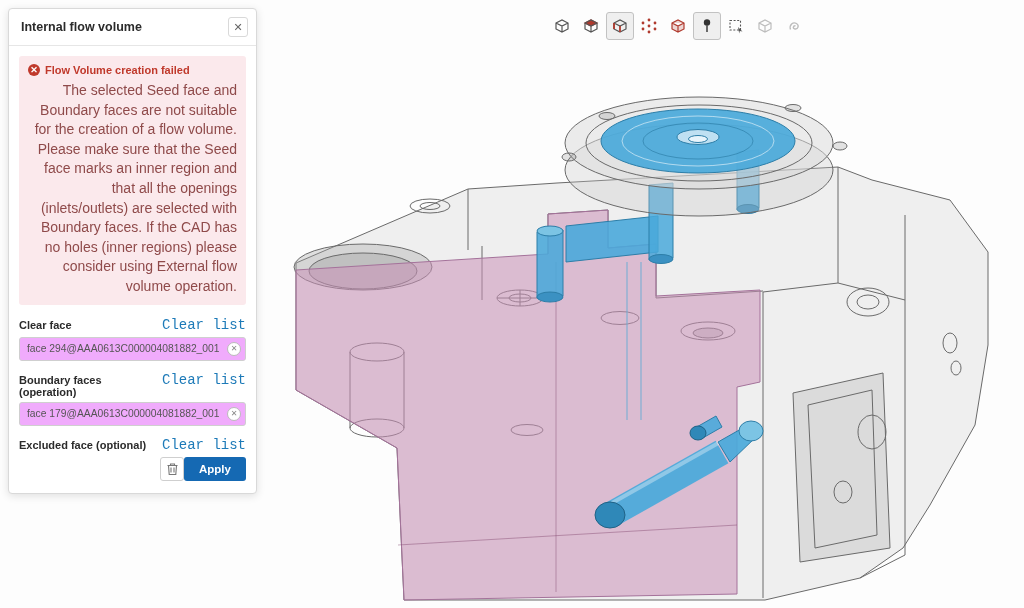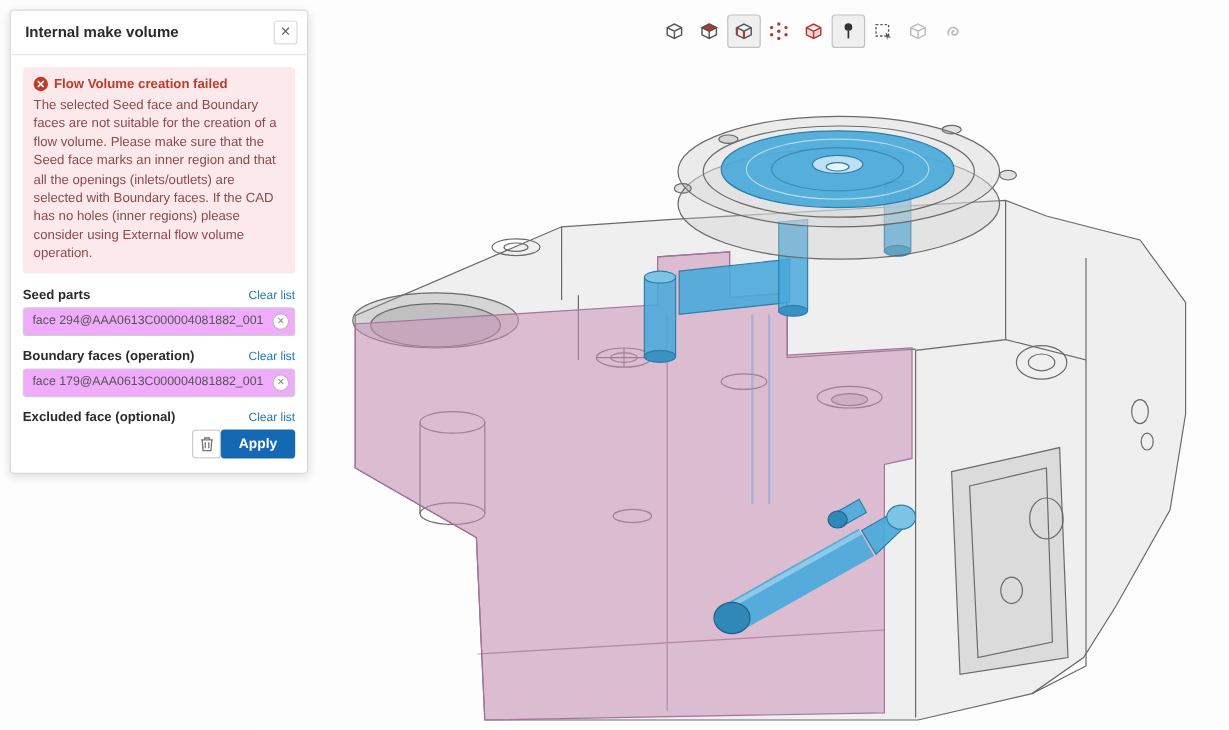--- a/index.html
+++ b/index.html
@@ -25,25 +25,25 @@
   .panel-title { font-size:12.5px; font-weight:bold; color:#2b2b2b; }
   .close-btn { width:20px; height:20px; border:1px solid #d9d9d9; border-radius:3px; background:#fff;
     color:#666; font-size:11px; line-height:18px; text-align:center; cursor:pointer; }
   .panel-body { padding:10px 10px 12px 10px; }
 
   .error-box { background:#fbe9ec; border-radius:3px; padding:8px 9px; margin-bottom:12px; }
   .error-title { display:flex; align-items:center; gap:5px; font-size:11px; font-weight:bold;
     color:#c0392b; margin-bottom:5px; }
   .error-icon { width:12px; height:12px; border-radius:50%; background:#c0392b; color:#fff;
     font-size:9px; line-height:12px; text-align:center; flex:0 0 12px; }
-  .error-text { font-size:11px; line-height:1.4; color:#8f4a4a; }
+  .error-text { font-size:14px; line-height:1.4; color:#8f4a4a;text-align:right; }
 
   .field-row { display:flex; align-items:baseline; justify-content:space-between; margin-bottom:4px; }
   .field-label { font-size:11px; font-weight:bold; color:#2b2b2b; }
-  .clear-link { font-size:10px; color:#1d7ab8; text-decoration:none; cursor:pointer; }
+  .clear-link { font-size:14px; color:#1d7ab8; text-decoration:none; cursor:pointer;font-family:Liberation Mono, monospace; }
   .input-wrap { position:relative; margin-bottom:11px; }
   .input-wrap input { width:100%; height:24px; border:1px solid #cfcfcf; border-radius:3px;
     font-size:10.3px; color:#555; padding:0 22px 0 7px; font-family:"Liberation Sans", sans-serif; background:#f0abfc; }
   .input-wrap input::placeholder { color:#9a9a9a; font-style:italic; }
   .chip-clear { position:absolute; right:5px; top:5px; width:14px; height:14px; border-radius:50%;
     border:1px solid #bbb; color:#888; background:#fff; font-size:8px; line-height:12px; text-align:center; cursor:pointer; }
 
   .panel-footer { display:flex; align-items:center; justify-content:flex-end; margin-top:4px; }
   .trash-btn { width:24px; height:24px; border:1px solid #cfcfcf; border-radius:3px; background:#fff;
     display:flex; align-items:center; justify-content:center; cursor:pointer; }
@@ -192,35 +192,35 @@
     </button>
     <button class="tool-btn">
       <svg width="18" height="18" viewBox="0 0 18 18" fill="none" stroke="#bdbdbd" stroke-width="1.4">
         <path d="M5.5 12.5 C4 8, 8 4.5, 11.5 6.5 C14.5 8.3, 13 12.5, 10 12 C7.5 11.6, 8 8.5, 10.5 8.8"></path>
       </svg>
     </button>
   </div>
 
   <div class="panel">
     <div class="panel-header">
-      <span class="panel-title">Internal make volume</span>
+      <span class="panel-title">Internal flow volume</span>
       <button class="close-btn">✕</button>
     </div>
     <div class="panel-body">
 
       <div class="error-box">
         <div class="error-title">
           <span class="error-icon">✕</span>
           <span>Flow Volume creation failed</span>
         </div>
         <div class="error-text">The selected Seed face and Boundary faces are not suitable for the creation of a flow volume. Please make sure that the Seed face marks an inner region and that all the openings (inlets/outlets) are selected with Boundary faces. If the CAD has no holes (inner regions) please consider using External flow volume operation.</div>
       </div>
 
       <div class="field-row">
-        <span class="field-label">Seed parts</span>
+        <span class="field-label">Clear face</span>
         <a class="clear-link">Clear list</a>
       </div>
       <div class="input-wrap">
         <input type="text" value="face 294@AAA0613C000004081882_001" style="">
         <button class="chip-clear">✕</button>
       </div>
 
       <div class="field-row">
         <span class="field-label">Boundary faces (operation)</span>
         <a class="clear-link">Clear list</a>

